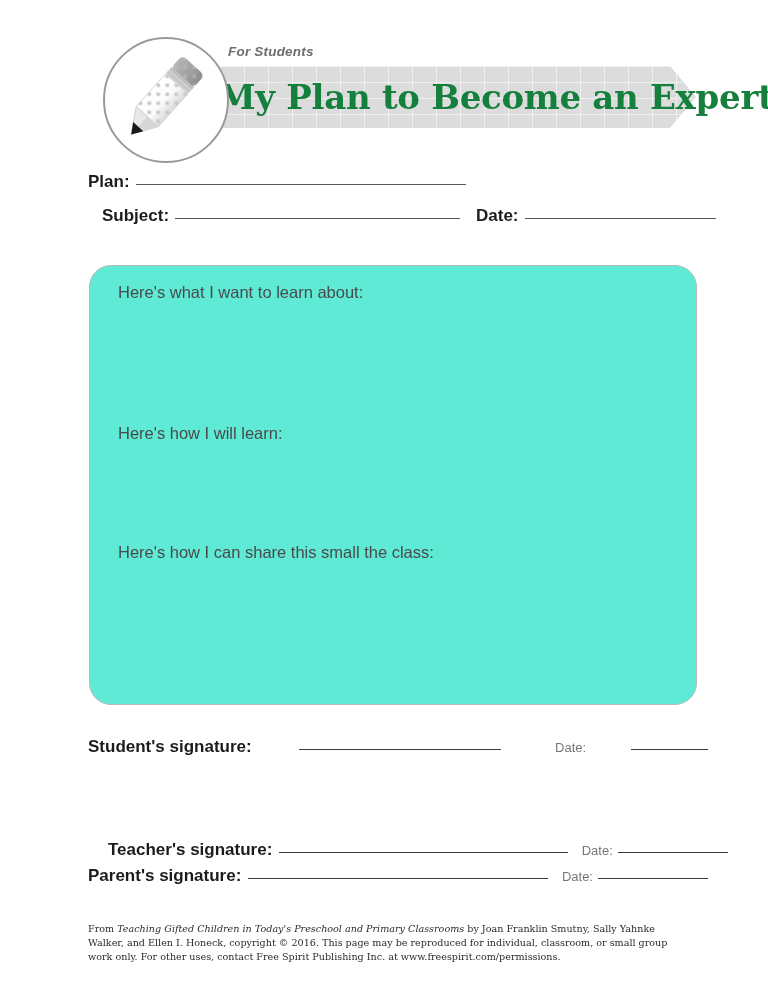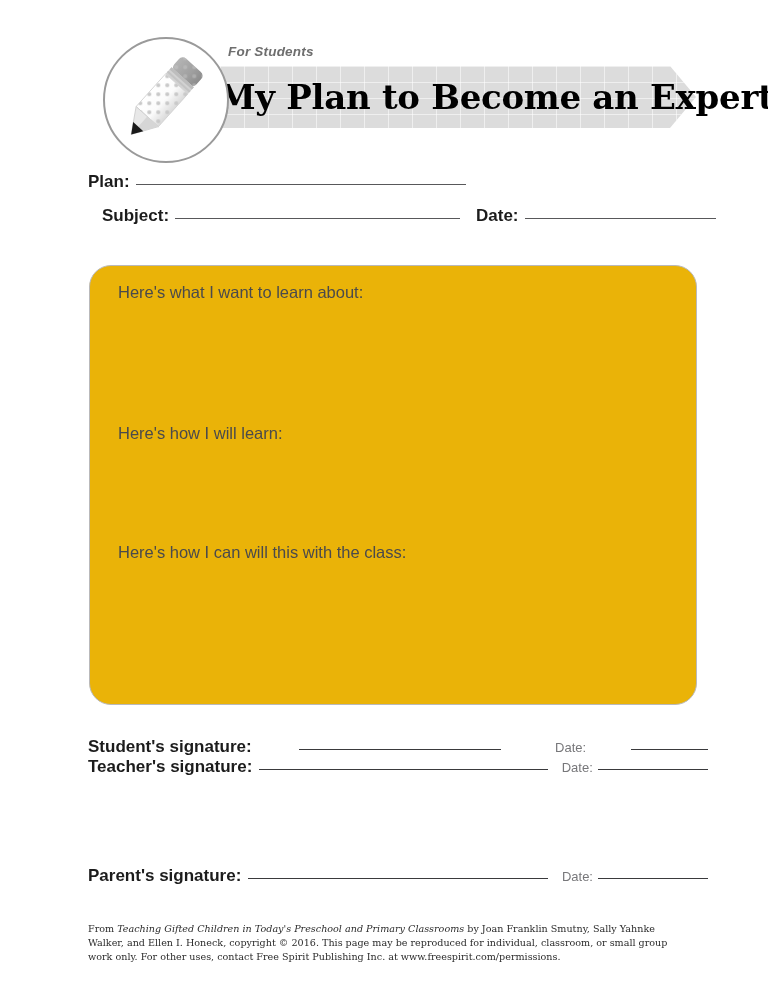--- a/index.html
+++ b/index.html
@@ -47,21 +47,21 @@
   }
   .banner-title {
     position: absolute;
     left: 218px;
     top: 69px;
     width: 470px;
     font-family: "DejaVu Serif", "Liberation Serif", serif;
     font-weight: bold;
     font-size: 34px;
     letter-spacing: -0.3px;
-    color: #000000;
+    color: #15803d;
     line-height: 56px;
     white-space: nowrap;
   }
   .kicker {
     position: absolute;
     left: 228px;
     top: 44px;
     font-family: "Liberation Sans", sans-serif;
     font-style: italic;
     font-weight: bold;
@@ -119,21 +119,21 @@
 
   
   #main-box {
     position: absolute;
     left: 89px;
     top: 265px;
     width: 608px;
     height: 440px;
     border: 1.2px solid #b9b9bb;
     border-radius: 22px;
-    background: #eab308;
+    background: #5eead4;
     box-sizing: border-box;
   }
   .prompt {
     position: absolute;
     left: 28px;
     font-family: "Liberation Sans", sans-serif;
     font-size: 16.5px;
     color: #4a4a4c;
     white-space: nowrap;
   }
@@ -144,21 +144,21 @@
   
   .sig-row {
     position: absolute;
     left: 88px;
     width: 620px;
     height: 26px;
     display: flex;
     align-items: baseline;
   }
   #sig-student { top: 737px; gap: 40px; }
-  #sig-teacher { top: 757px; }
+  #sig-teacher { top: 840px; margin-left: 20px; }
   #sig-parent  { top: 866px; }
 
   .sig-label {
     font-family: "Liberation Sans", sans-serif;
     font-weight: bold;
     font-size: 17px;
     color: #1c1c1c;
     white-space: nowrap;
   }
   .sig-rule {
@@ -266,21 +266,21 @@
     <span class="field-label" id="date-label">Date:</span>
     <span class="rule" id="date-rule" title=""></span>
   </div>
 
   <div id="main-box">
 
     <div class="prompt" id="prompt-1">Here's what I want to learn about:</div>
 
     <div class="prompt" id="prompt-2">Here's how I will learn:</div>
 
-    <div class="prompt" id="prompt-3">Here's how I can will this with the class:</div>
+    <div class="prompt" id="prompt-3">Here's how I can share this small the class:</div>
   </div>
 
   <div class="sig-row" id="sig-student">
     <span class="sig-label">Student's signature:</span>
     <span class="sig-rule" style="width:295px"></span>
     <span class="sig-date-label">Date:</span>
     <span class="sig-date-rule"></span>
   </div>
 
   <div class="sig-row" id="sig-teacher">

